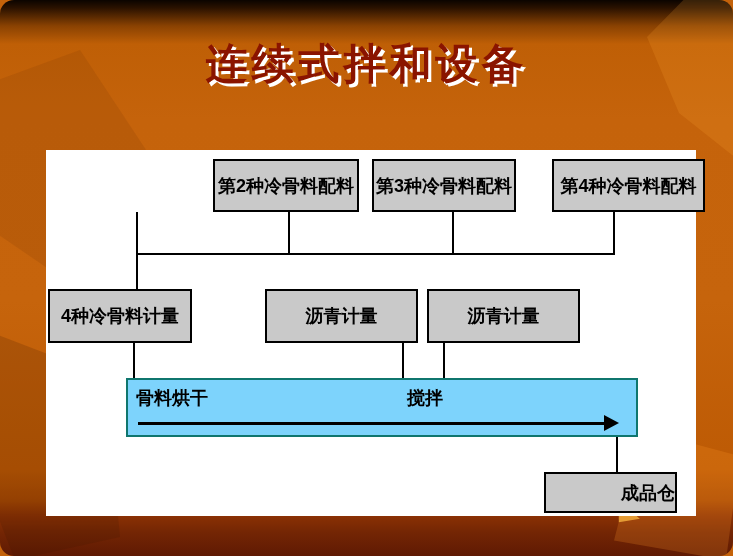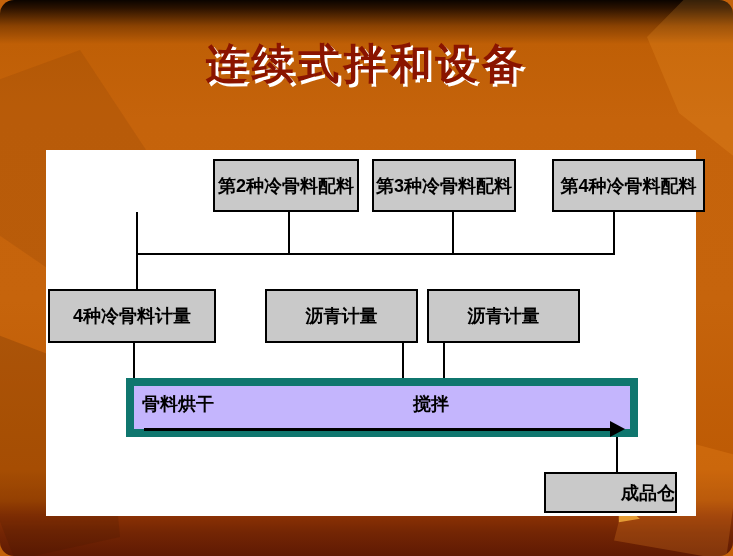--- a/index.html
+++ b/index.html
@@ -40,21 +40,21 @@
   .fbox{
     position:absolute;background:#c9c9c9;border:2px solid #000000;
     box-sizing:border-box;display:flex;align-items:center;justify-content:center;
     font-size:18px;font-weight:bold;color:#000;white-space:nowrap;
   }
   .vline,.hline{position:absolute;background:#000000;}
   .vline{width:2px;}
   .hline{height:2px;}
   .longbox{
     position:absolute;left:80px;top:228px;width:512px;height:59px;
-    background:#c4b5fd;border:8px solid #0f766e;box-sizing:border-box;
+    background:#7dd3fc;border:2px solid #0f766e;box-sizing:border-box;
   }
   .longbox .lbl{position:absolute;top:6px;font-size:18px;font-weight:bold;color:#000;white-space:nowrap;}
   .lbl-dry{left:8px;}
   .lbl-mix{left:279px;}
   .arrow-line{position:absolute;left:10px;top:42px;width:468px;height:3px;background:#000;}
   .arrow-head{position:absolute;left:476px;top:35px;width:0;height:0;
     border-left:15px solid #000;border-top:8px solid transparent;border-bottom:8px solid transparent;}
 </style>
 </head>
 <body>
@@ -81,21 +81,21 @@
       <span>第4种冷骨料配料</span>
     </div>
 
     <div class="vline" style="left:90px;top:62px;height:43px;"></div>
     <div class="vline" style="left:242px;top:62px;height:43px;"></div>
     <div class="vline" style="left:406px;top:62px;height:43px;"></div>
     <div class="vline" style="left:567px;top:62px;height:43px;"></div>
     <div class="hline" style="left:90px;top:103px;width:479px;"></div>
     <div class="vline" style="left:90px;top:103px;height:36px;"></div>
 
-    <div class="fbox" style="left:2px;top:139px;width:168px;height:54px;">
+    <div class="fbox" style="left:2px;top:139px;width:144px;height:54px;">
       <span>4种冷骨料计量</span>
     </div>
     <div class="fbox" style="left:219px;top:139px;width:153px;height:54px;">
       <span>沥青计量</span>
     </div>
     <div class="fbox" style="left:381px;top:139px;width:153px;height:54px;">
       <span>沥青计量</span>
     </div>
 
     <div class="vline" style="left:87px;top:193px;height:35px;"></div>

